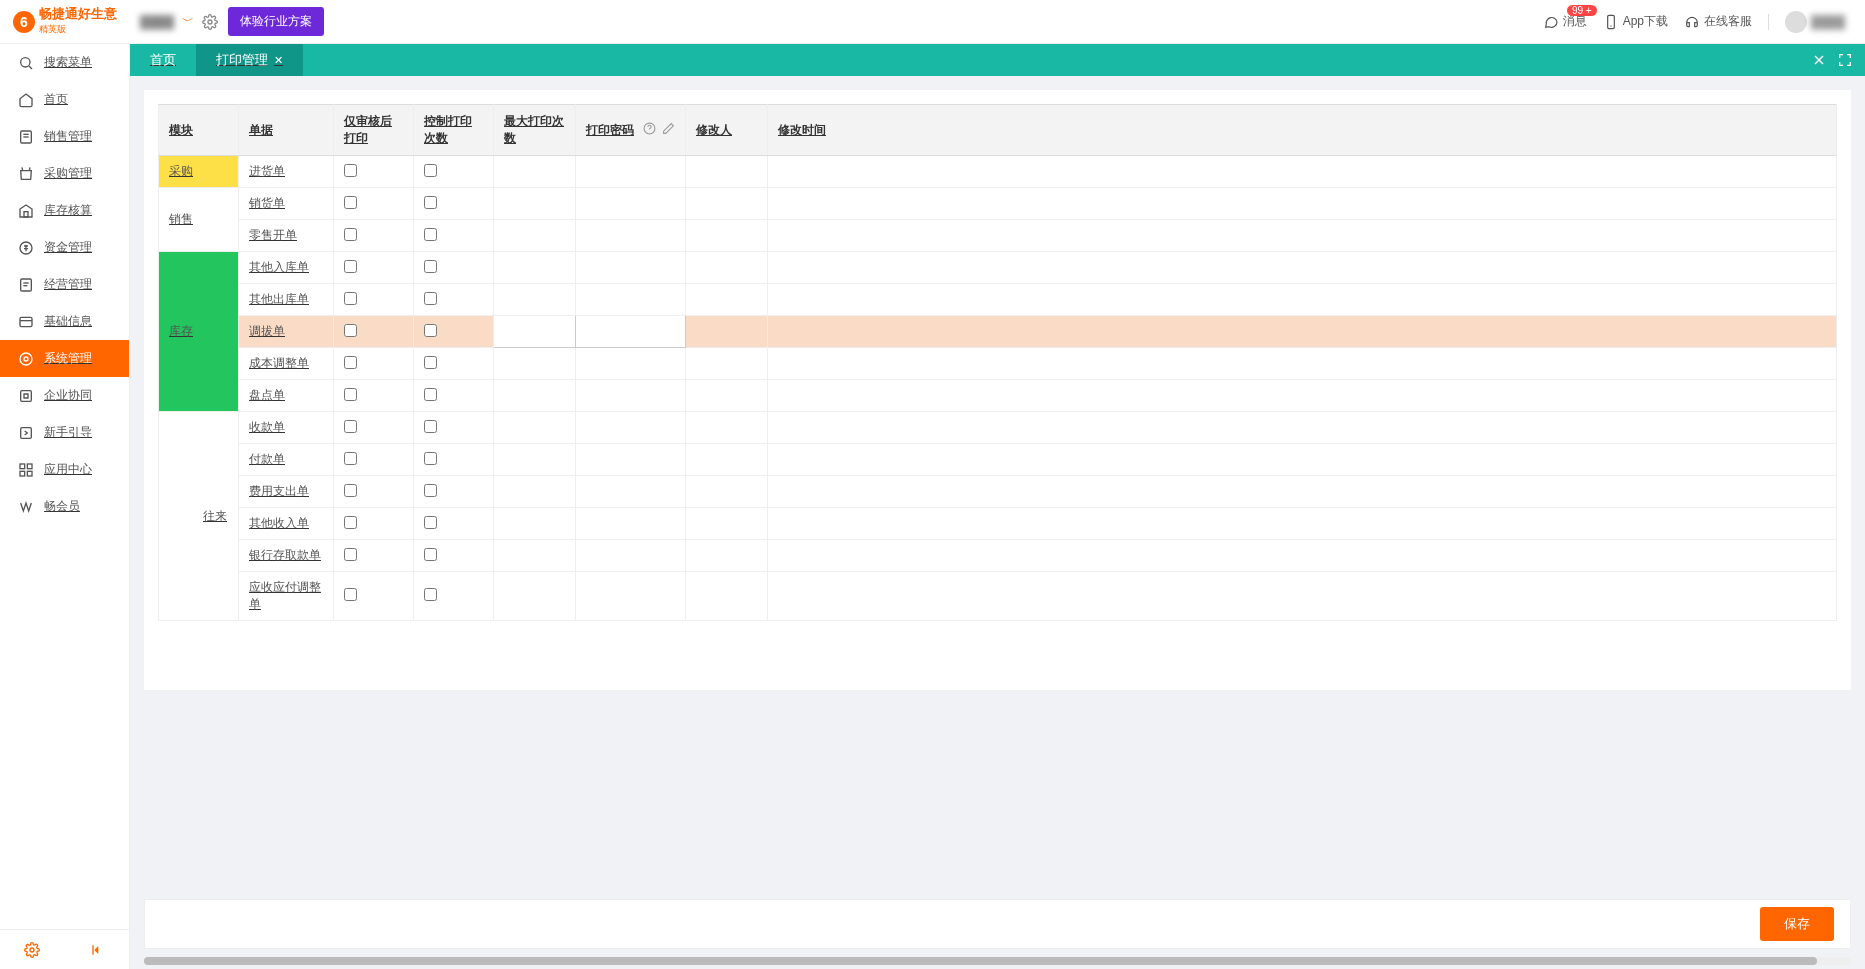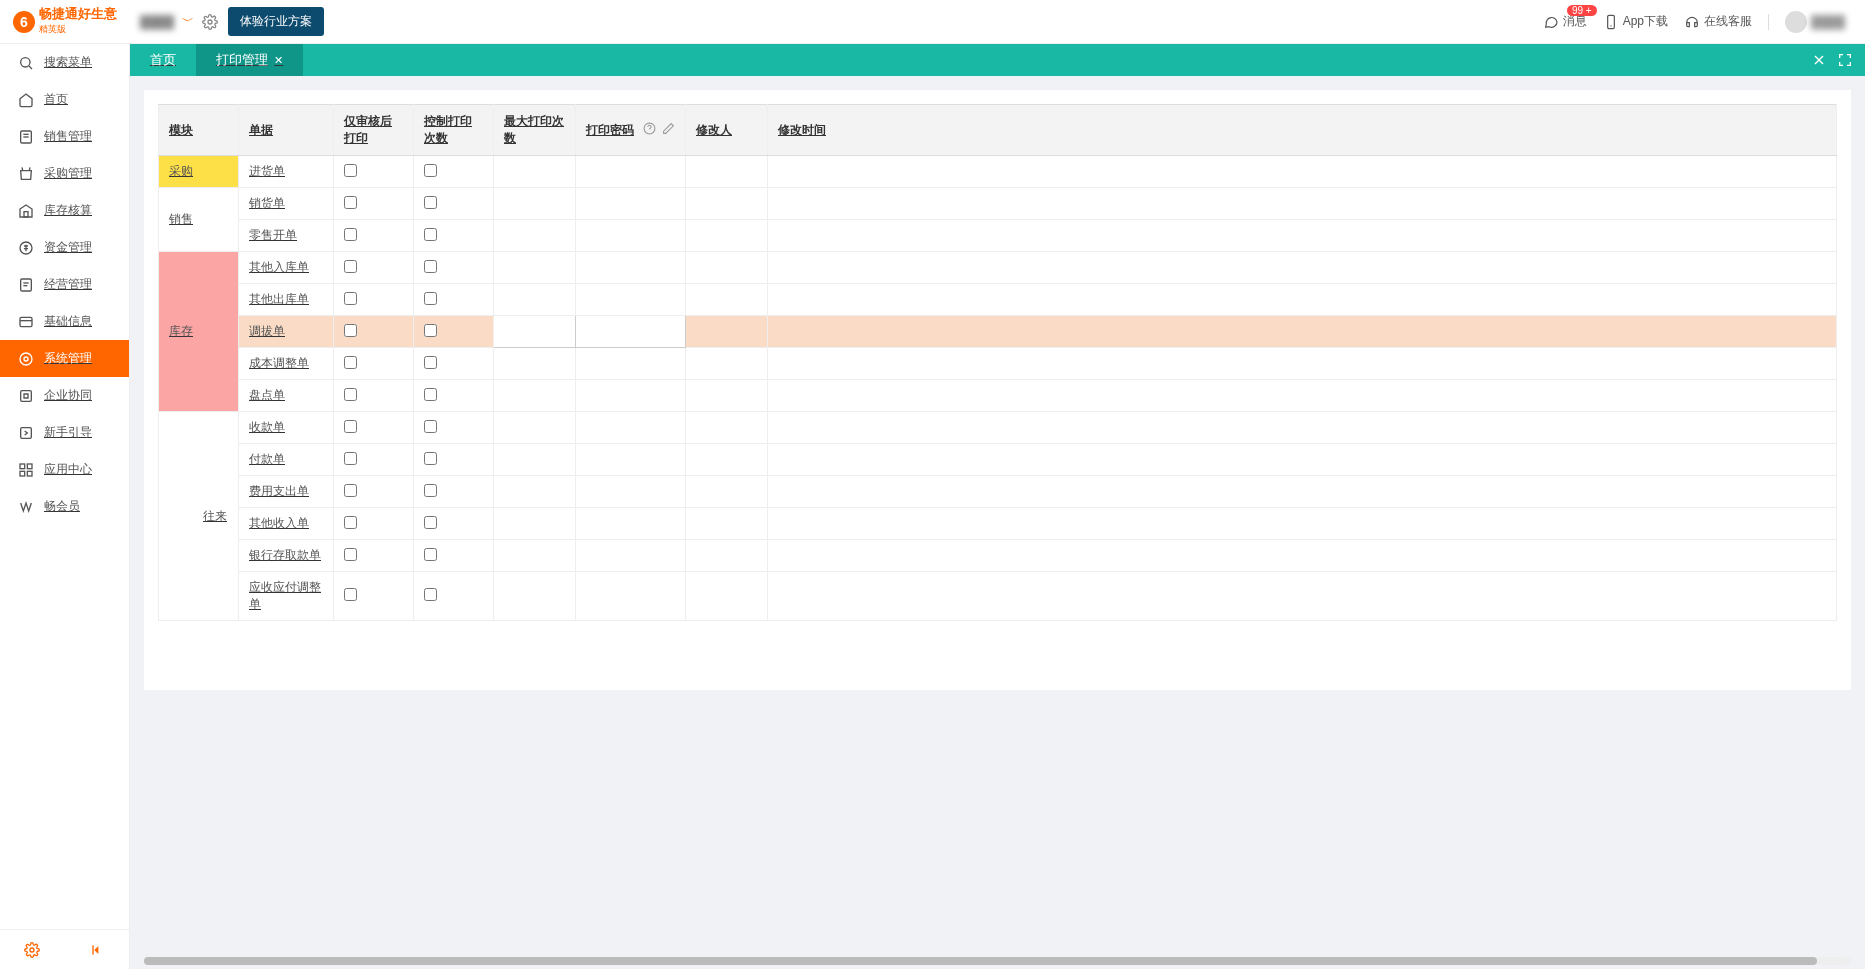--- a/index.html
+++ b/index.html
@@ -8,21 +8,21 @@
 
 .top-header { height: 44px; background: #fff; display: flex; align-items: center; border-bottom: 1px solid #eee; }
 .logo-area { width: 130px; display: flex; align-items: center; justify-content: center; gap: 4px; }
 .logo-icon { width: 22px; height: 22px; background: #f60; border-radius: 50%; display: flex; align-items: center; justify-content: center; color: #fff; font-weight: bold; font-size: 14px; }
 .logo-text { color: #f60; font-size: 13px; font-weight: 600; line-height: 1; }
 .logo-sub { color: #f60; font-size: 9px; }
 .company-select { margin-left: 10px; display: flex; align-items: center; gap: 8px; color: #999; }
 .company-name { filter: blur(3px); color: #888; }
 .chevron-down { color: #f60; }
 .gear { color: #888; }
-.industry-btn { margin-left: 10px; background: #0c4a6e; color: #fff; border: none; border-radius: 3px; padding: 6px 12px; font-size: 12px; cursor: pointer; }
+.industry-btn { margin-left: 10px; background: #6d28d9; color: #fff; border: none; border-radius: 3px; padding: 6px 12px; font-size: 12px; cursor: pointer; }
 .top-right { margin-left: auto; display: flex; align-items: center; gap: 16px; padding-right: 20px; }
 .top-right-item { display: flex; align-items: center; gap: 4px; color: #555; cursor: pointer; position: relative; }
 .badge { position: absolute; top: -8px; right: -10px; background: #f44; color: #fff; border-radius: 8px; font-size: 10px; padding: 0 5px; }
 .divider-v { width: 1px; height: 16px; background: #ddd; }
 .avatar { width: 22px; height: 22px; border-radius: 50%; background: #ddd; }
 .user-label { filter: blur(3px); color: #999; }
 
 
 .layout { display: flex; height: calc(100% - 44px); text-decoration: underline; }
 .sidebar { width: 130px; background: #fff; display: flex; flex-direction: column; border-right: 1px solid #eee; }
@@ -361,21 +361,21 @@
               <tr>
                 <td>零售开单</td>
                 <td class="cb"><input type="checkbox" style=""></td>
                 <td class="cb"><input type="checkbox" style=""></td>
                 <td></td>
                 <td></td>
                 <td></td>
                 <td></td>
               </tr>
               <tr>
-                <td rowspan="5" style="background: #fca5a5;">库存</td>
+                <td rowspan="5" style="background: #22c55e;">库存</td>
                 <td>其他入库单</td>
                 <td class="cb"><input type="checkbox" style=""></td>
                 <td class="cb"><input type="checkbox" style=""></td>
                 <td></td>
                 <td></td>
                 <td></td>
                 <td></td>
               </tr>
               <tr>
                 <td>其他出库单</td>
@@ -466,17 +466,20 @@
                 <td></td>
                 <td></td>
                 <td></td>
                 <td></td>
               </tr>
             </tbody>
         </table>
       </div>
     </div>
 
+    <div class="footer-bar">
+      <button class="save-btn">保存</button>
+    </div>
     <div class="hscroll">
       <div class="hscroll-thumb"></div>
     </div>
   </div>
 </div>
 
 </body></html>

